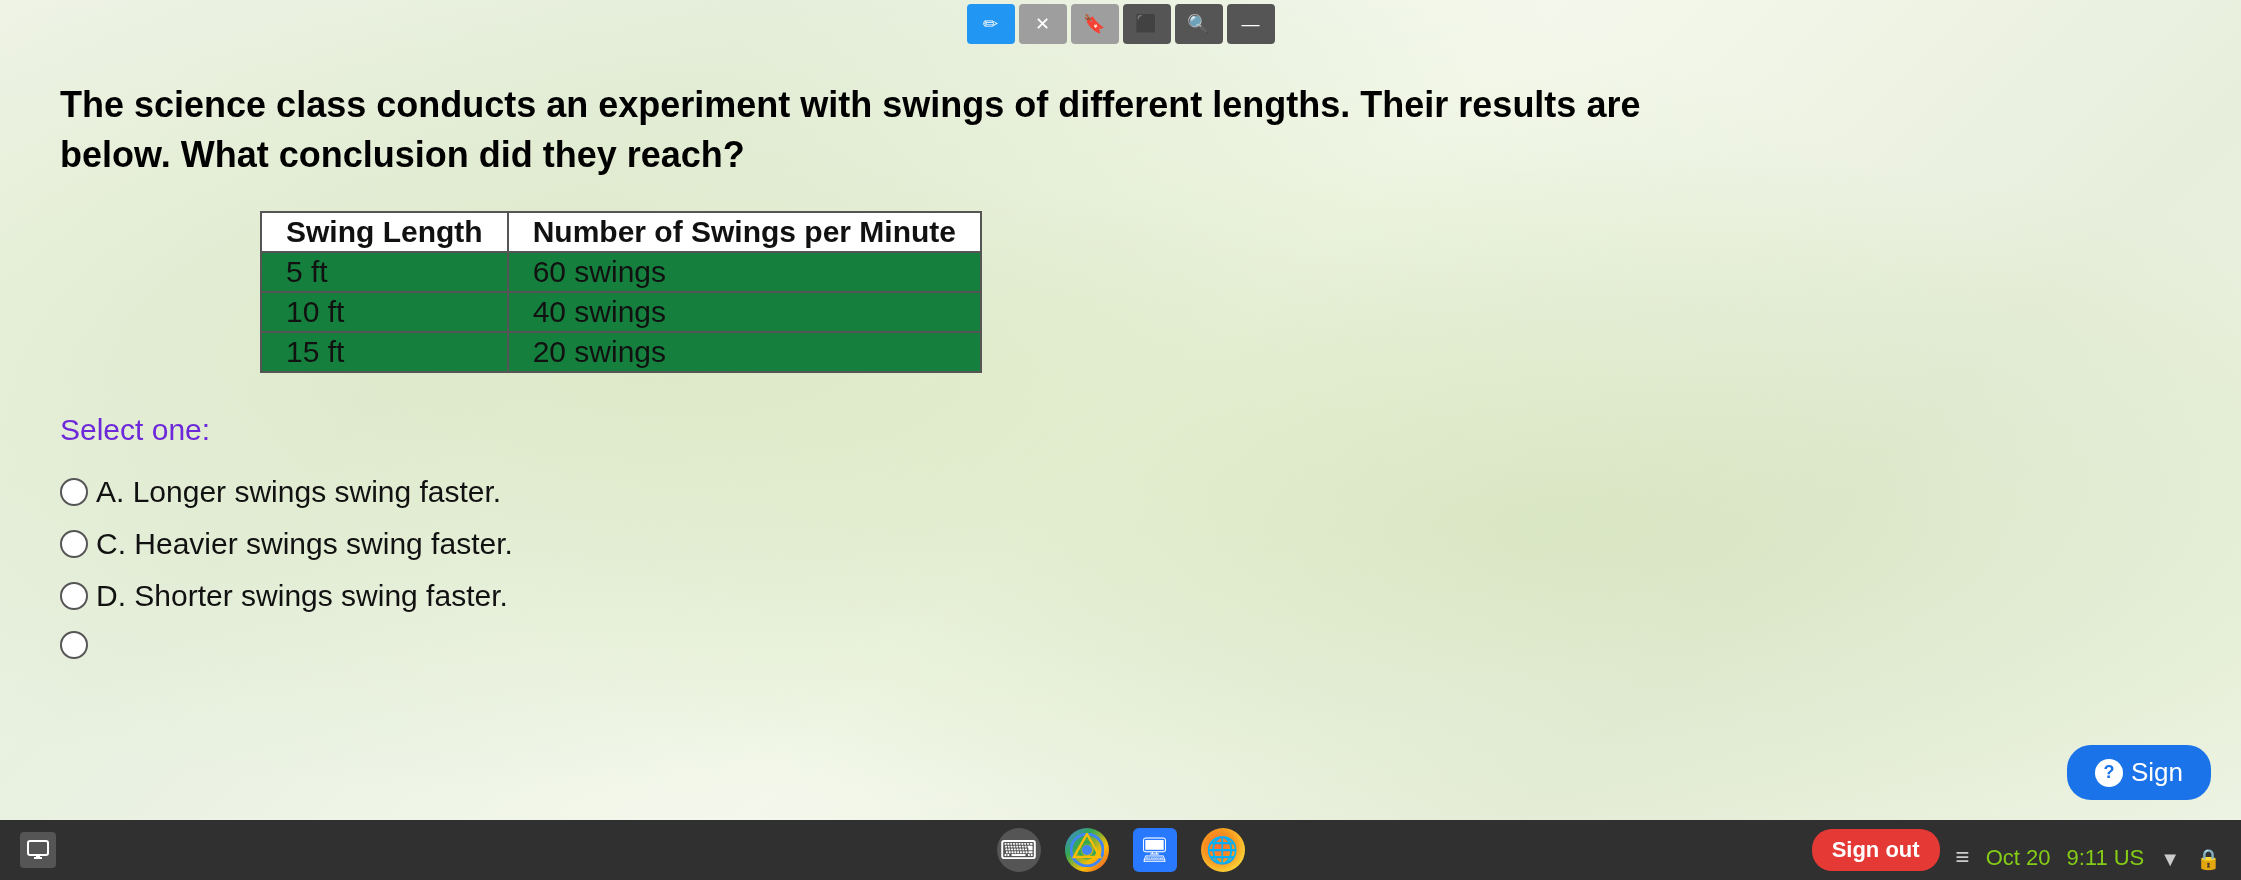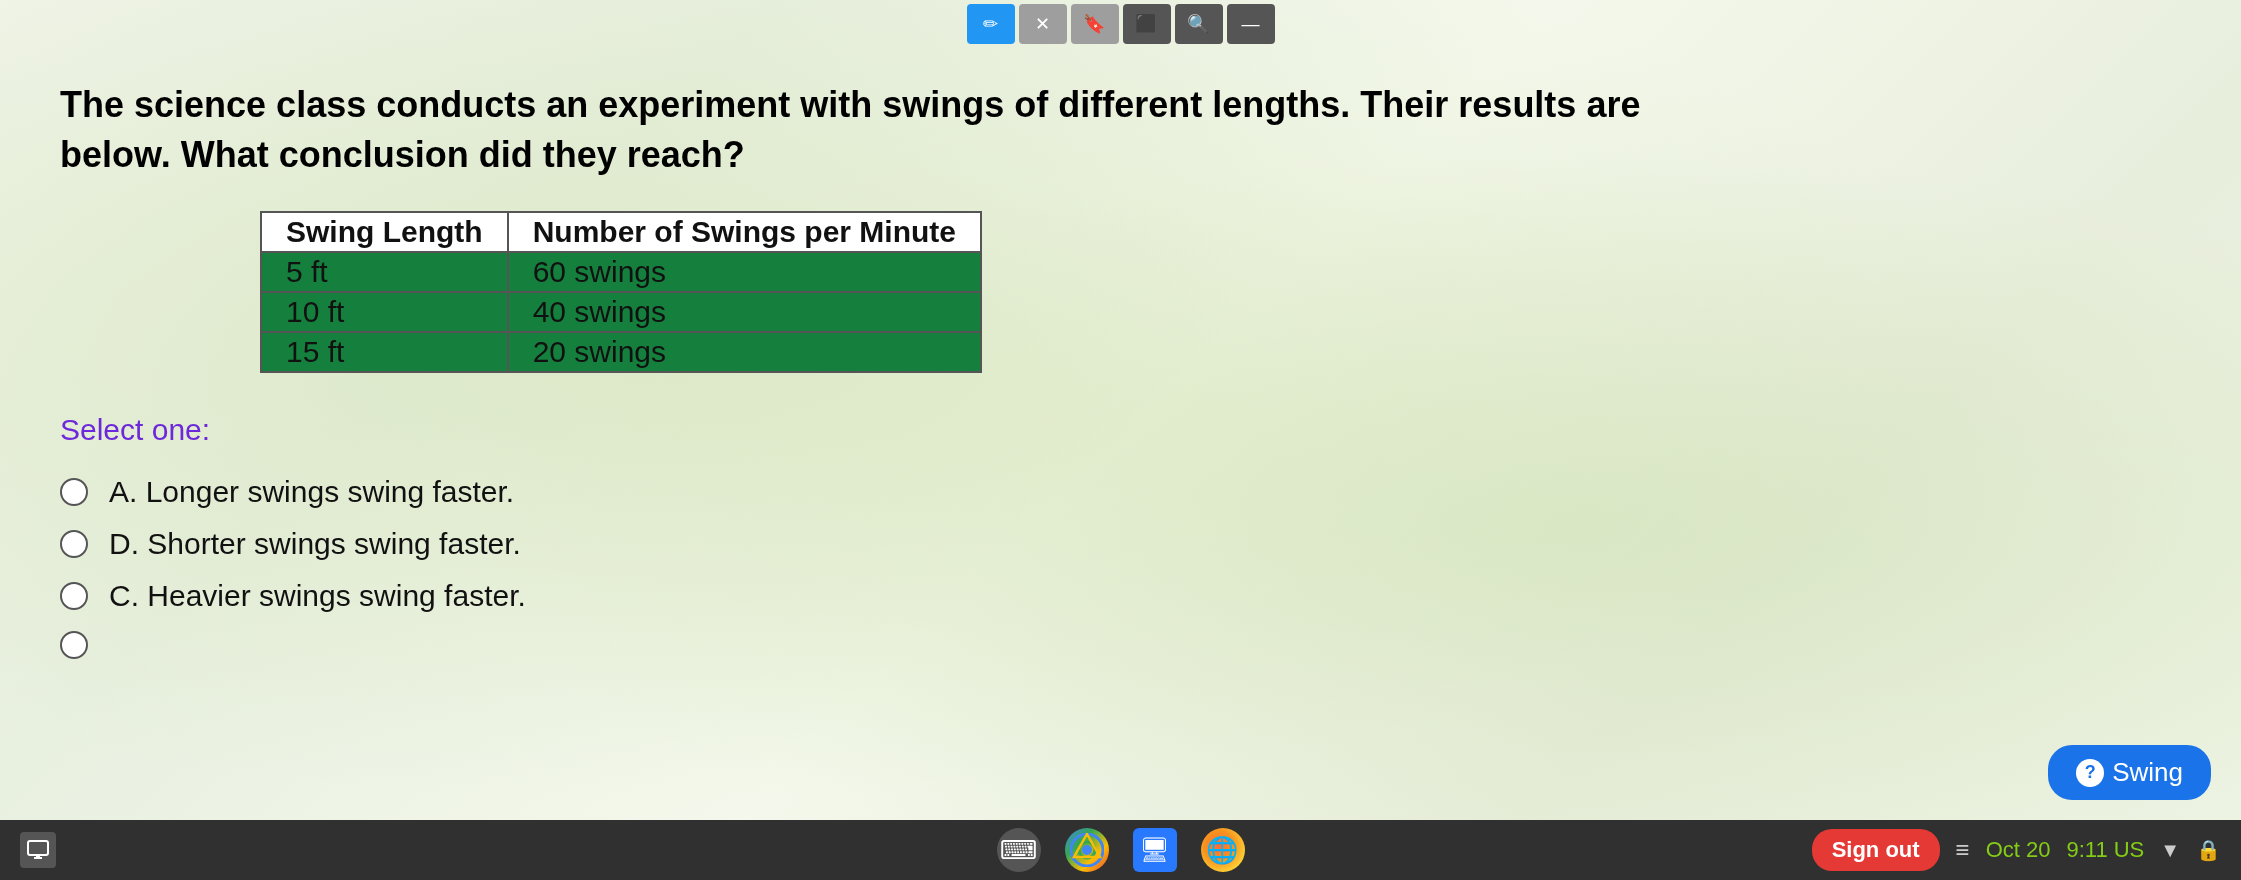--- a/index.html
+++ b/index.html
@@ -122,21 +122,21 @@
     .options-list {
       list-style: none;
       display: flex;
       flex-direction: column;
       gap: 18px;
     }
 
     .option-item {
       display: flex;
       align-items: center;
-      gap: 21px;
+      gap: 8px;
       font-size: 30px;
       color: #111;
       cursor: pointer;
     }
 
     .radio-circle {
       width: 28px;
       height: 28px;
       border: 2px solid #555;
       border-radius: 50%;
@@ -174,21 +174,21 @@
       display: flex;
       align-items: center;
       gap: 24px;
       position: absolute;
       left: 50%;
       transform: translateX(-50%);
     }
 
     .bottom-right {
       display: flex;
-      align-items: center;
+      align-items: flex-end;
       gap: 16px;
       margin-left: auto;
     }
 
     .taskbar-icon {
       width: 44px;
       height: 44px;
       border-radius: 50%;
       display: flex;
       align-items: center;
@@ -302,37 +302,37 @@
 
   <p class="select-label">Select one:</p>
 
   <ul class="options-list">
     <li class="option-item">
       <div class="radio-circle"></div>
       <span class="option-text">A.  Longer swings swing faster.</span>
     </li>
     <li class="option-item">
       <div class="radio-circle"></div>
-      <span class="option-text">D.  Shorter swings swing faster.</span>
+      <span class="option-text">C.  Heavier swings swing faster.</span>
     </li>
     <li class="option-item">
       <div class="radio-circle"></div>
-      <span class="option-text">C.  Heavier swings swing faster.</span>
+      <span class="option-text">D.  Shorter swings swing faster.</span>
     </li>
   </ul>
 
   <div style="margin-top: 18px; display: flex; align-items: center; gap: 16px;">
     <div class="radio-circle"></div>
   </div>
 
 </div>
 
 <button class="help-btn">
   <span style="background:#fff;color:#1a73e8;border-radius:50%;width:28px;height:28px;display:flex;align-items:center;justify-content:center;font-weight:bold;font-size:18px;">?</span>
-  <span>Swing</span>
+  <span>Sign</span>
 </button>
 
 <div class="bottom-bar">
 
   <div class="bottom-left">
     <div class="status-icon">
       <svg width="22" height="22" viewBox="0 0 22 22" fill="white">
         <rect x="1" y="2" width="20" height="14" rx="2" fill="none" stroke="white" stroke-width="2"></rect>
         <rect x="7" y="18" width="8" height="2" fill="white"></rect>
         <rect x="9" y="16" width="4" height="2" fill="white"></rect>

